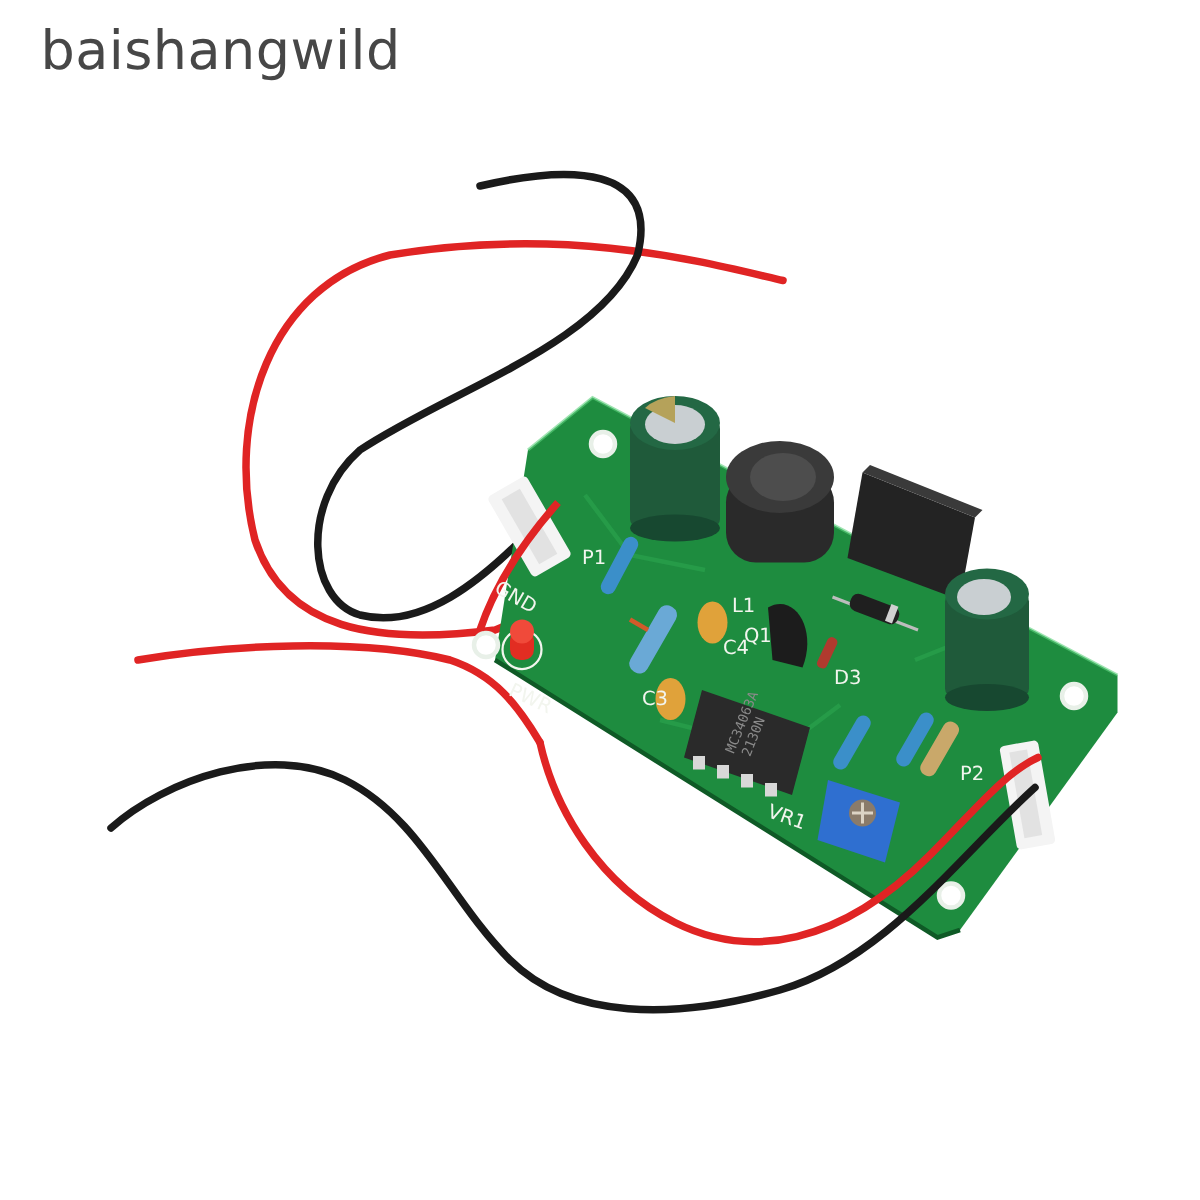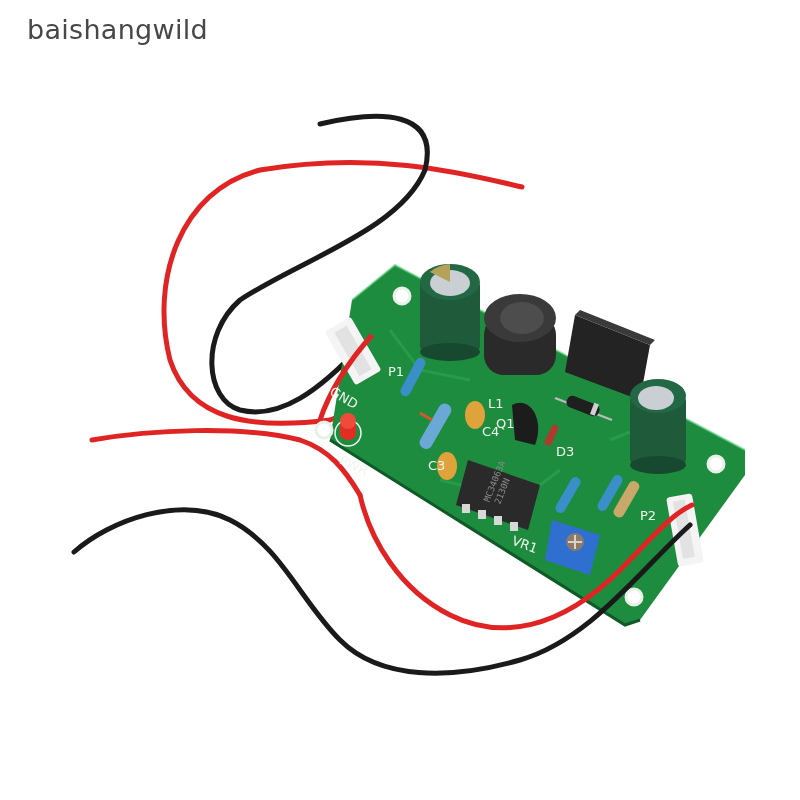--- a/index.html
+++ b/index.html
@@ -1,17 +1,17 @@
 <!DOCTYPE html>
 <html><head>
 <meta charset="utf-8">
 <style>
   html, body { margin: 0; padding: 0; background: #ffffff; }
   body { width: 800px; height: 800px; position: relative; overflow: hidden; font-family: "DejaVu Sans", sans-serif; }
-  .watermark { position: absolute; left: 27px; top: 14px; font-size: 27px; color: #474747; font-family: "DejaVu Sans", sans-serif; letter-spacing: 0.3px; }
+  .watermark { position: absolute; left: 27px; top: 14px; font-size: 36px; color: #474747; font-family: "DejaVu Sans", sans-serif; letter-spacing: 0.3px; }
   svg.scene { position: absolute; left: 0; top: 0; }
   .silk { font-family: "DejaVu Sans", sans-serif; fill: #f2f5ee; font-size: 13px; }
   .chip { font-family: "DejaVu Sans Mono", monospace; fill: #8a8a8a; font-size: 9px; }
 </style>
 </head>
 <body>
 
 <div class="watermark">baishangwild</div>
 
 <svg class="scene" width="800" height="800" viewBox="0 0 800 800">

